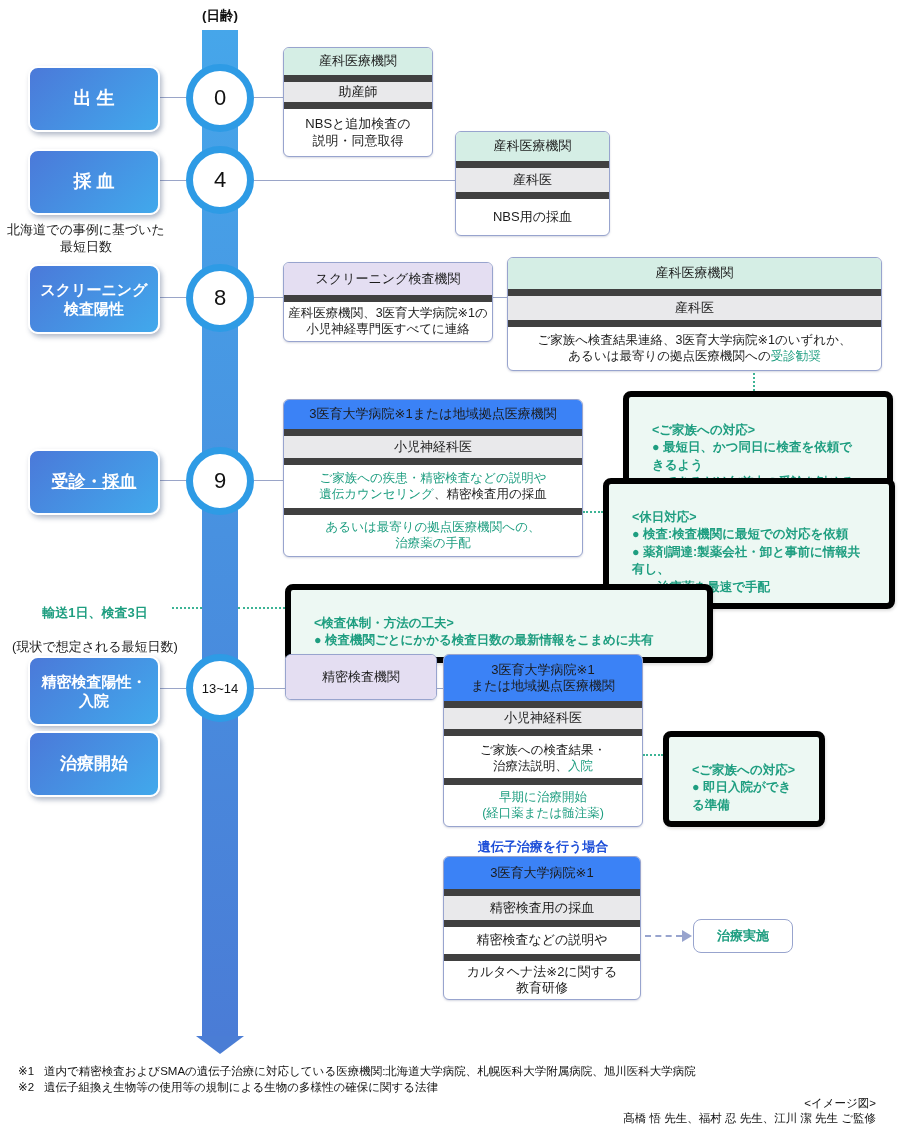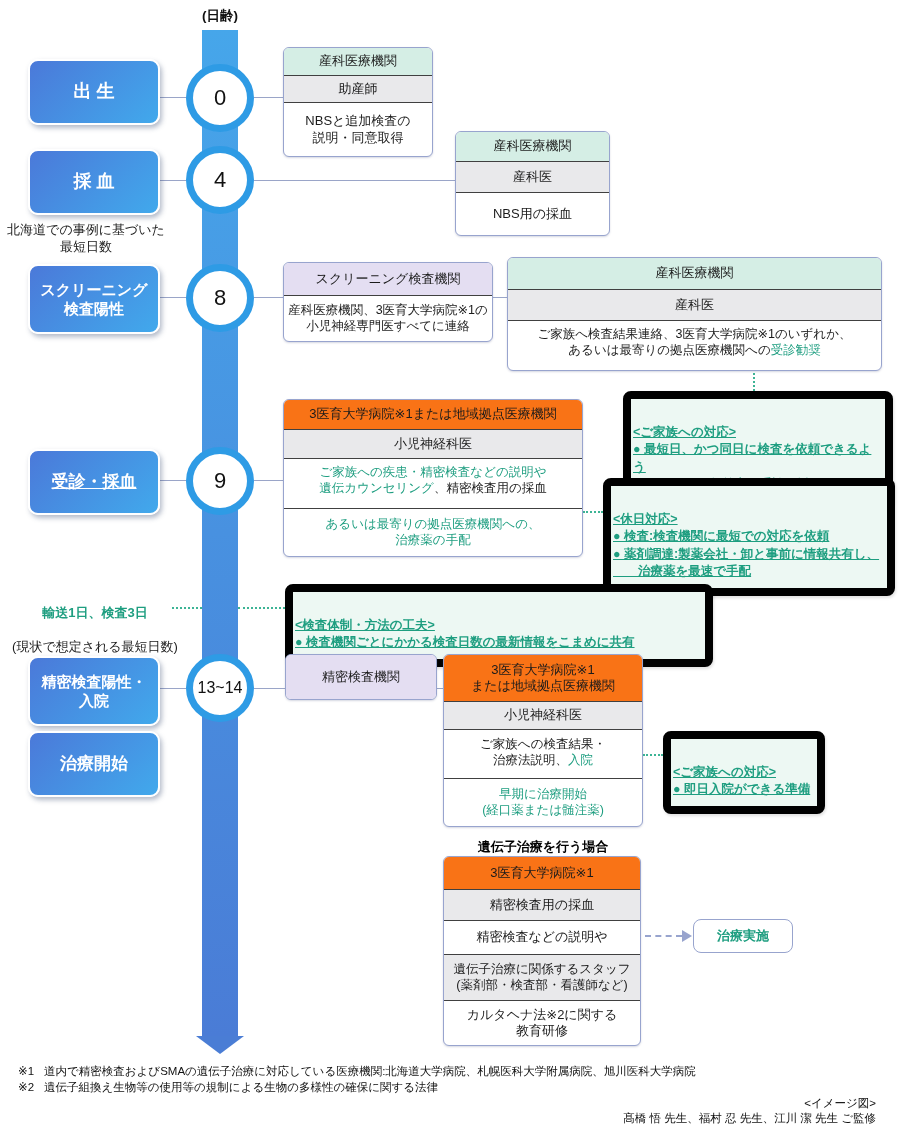--- a/index.html
+++ b/index.html
@@ -10,52 +10,52 @@
         background:linear-gradient(180deg,#46A6EA 0%,#4A7CD6 100%);}
   .tarrow{position:absolute;left:196px;top:1036px;width:0;height:0;
         border-left:24px solid transparent;border-right:24px solid transparent;
         border-top:18px solid #4A7DD5;}
   .axis-label{position:absolute;left:180px;top:7px;width:80px;text-align:center;
         font-size:13.5px;font-weight:600;color:#111;}
   .circle{position:absolute;left:186px;width:68px;height:68px;border-radius:50%;
         background:#fff;border:7px solid #2E9BE5;box-sizing:border-box;
         display:flex;align-items:center;justify-content:center;
         font-size:22px;font-weight:500;color:#111;z-index:3;}
-  .circle.small-num{font-size:16px;}
+  .circle.small-num{font-size:13px;}
   
   .stage{position:absolute;left:28px;width:128px;border-radius:10px;
         border:2.5px solid #fff;box-shadow:2px 3px 5px rgba(40,60,100,.35);
         background:linear-gradient(135deg,#4B79D9 0%,#41A9EC 100%);
         color:#fff;font-weight:700;display:flex;align-items:center;justify-content:center;
         text-align:center;white-space:pre-line;line-height:1.3;z-index:2;}
   
   .conn{position:absolute;height:0;border-top:1.5px solid #9AA5C8;}
   .dot-h{position:absolute;height:0;border-top:2.2px dotted #3CB495;}
   .dot-v{position:absolute;width:0;border-left:2.2px dotted #3CB495;}
   
   .card{position:absolute;background:#fff;border:1.5px solid #98A4CE;border-radius:6px;
         overflow:hidden;box-shadow:0 1px 2px rgba(90,100,140,.25);box-sizing:border-box;z-index:2;}
   .cell{display:flex;align-items:center;justify-content:center;text-align:center;
         white-space:pre-line;font-size:13px;line-height:1.25;color:#1b1b1b;
         padding:1px 4px;box-sizing:border-box;}
-  .cell + .cell{border-top:1px solid #404040;}
+  .cell + .cell{border-top:7px solid #404040;}
   .h-green{background:#D5EEE5;}
   .h-purple{background:#E4DEF2;}
-  .h-blue{background:#f97316;text-align:center;}
+  .h-blue{background:#3b82f6;text-align:center;}
   .gray{background:#E9E9EB;}
   .tl{color:#1E9E80;}
   .f125{font-size:12.5px;}
   
-  .callout{position:absolute;background:#EDF8F3;border:8px solid #000000;border-radius:8px;
-        padding:7px 2px;color:#1E9E80;font-size:12.5px;line-height:1.4;font-weight:600;
-        white-space:pre-line;box-shadow:1px 2px 3px rgba(0,0,0,.12);box-sizing:border-box;text-decoration:underline;}
+  .callout{position:absolute;background:#EDF8F3;border:6px solid #000000;border-radius:8px;
+        padding:7px 23px;color:#1E9E80;font-size:12.5px;line-height:1.4;font-weight:600;
+        white-space:pre-line;box-shadow:1px 2px 3px rgba(0,0,0,.12);box-sizing:border-box;}
   .callout .co-title{display:block;}
   
   .note{position:absolute;text-align:center;font-size:13px;line-height:1.3;white-space:pre-line;}
-  .gene-title{position:absolute;text-align:center;font-size:13px;font-weight:600;color:#000000;}
+  .gene-title{position:absolute;text-align:center;font-size:13px;font-weight:600;color:#1d4ed8;}
   
   .dash{position:absolute;height:0;border-top:2px dashed #98A4CE;}
   .dash-head{position:absolute;width:0;height:0;border-top:6px solid transparent;
         border-bottom:6px solid transparent;border-left:10px solid #98A4CE;}
   .exec-box{position:absolute;background:#fff;border:1.5px solid #98A4CE;border-radius:8px;
         display:flex;align-items:center;justify-content:center;font-size:13px;
         color:#1E9E80;font-weight:600;box-sizing:border-box;}
   
   .fn{position:absolute;left:18px;font-size:11.5px;color:#111;display:flex;gap:10px;}
   .credits{position:absolute;right:24px;text-align:right;font-size:11.5px;color:#111;}
@@ -91,21 +91,21 @@
   <div class="circle" style="top:264px;">
       <span>8</span>
     </div>
   <div class="circle" style="top:447px;">
       <span>9</span>
     </div>
   <div class="circle small-num" style="top:654px;">
       <span>13~14</span>
     </div>
 
-  <div class="stage" style="top:59px;height:62px;font-size:18px;">出 生</div>
+  <div class="stage" style="top:66px;height:62px;font-size:18px;">出 生</div>
   <div class="stage" style="top:149px;height:62px;font-size:18px;">採 血</div>
   <div class="stage" style="top:264px;height:66px;font-size:15px;">スクリーニング
 検査陽性</div>
   <div class="stage" style="top:449px;height:62px;font-size:17px;text-decoration:underline;">受診・採血</div>
   <div class="stage" style="top:656px;height:66px;font-size:15px;">精密検査陽性・
 入院</div>
   <div class="stage" style="top:731px;height:62px;font-size:17px;">治療開始</div>
 
   <div class="note" style="left:0;top:222px;width:172px;">北海道での事例に基づいた
 最短日数</div>
@@ -189,22 +189,20 @@
 
   <div class="callout" style="left:663px;top:731px;width:162px;">
     <span class="co-title">&lt;ご家族への対応&gt;</span><span>● 即日入院ができる準備</span>
   </div>
 
   <div class="gene-title" style="left:443px;top:838px;width:200px;">遺伝子治療を行う場合</div>
   <div class="card" style="left:443px;top:856px;width:198px;">
     <div class="cell h-blue" style="height:32px;">3医育大学病院※1</div>
     <div class="cell gray" style="height:31px;">精密検査用の採血</div>
     <div class="cell" style="height:34px;">精密検査などの説明や</div>
-    <div class="cell gray f125" style="height:46px;">遺伝子治療に関係するスタッフ
-(薬剤部・検査部・看護師など)</div>
     <div class="cell" style="height:45px;">カルタヘナ法※2に関する
 教育研修</div>
   </div>
 
   <div class="dash" style="left:645px;top:935px;width:37px;"></div>
   <div class="dash-head" style="left:682px;top:930px;"></div>
   <div class="exec-box" style="left:693px;top:919px;width:100px;height:34px;">治療実施</div>
 
   <div class="fn" style="top:1064px;">
     <span>※1</span>

